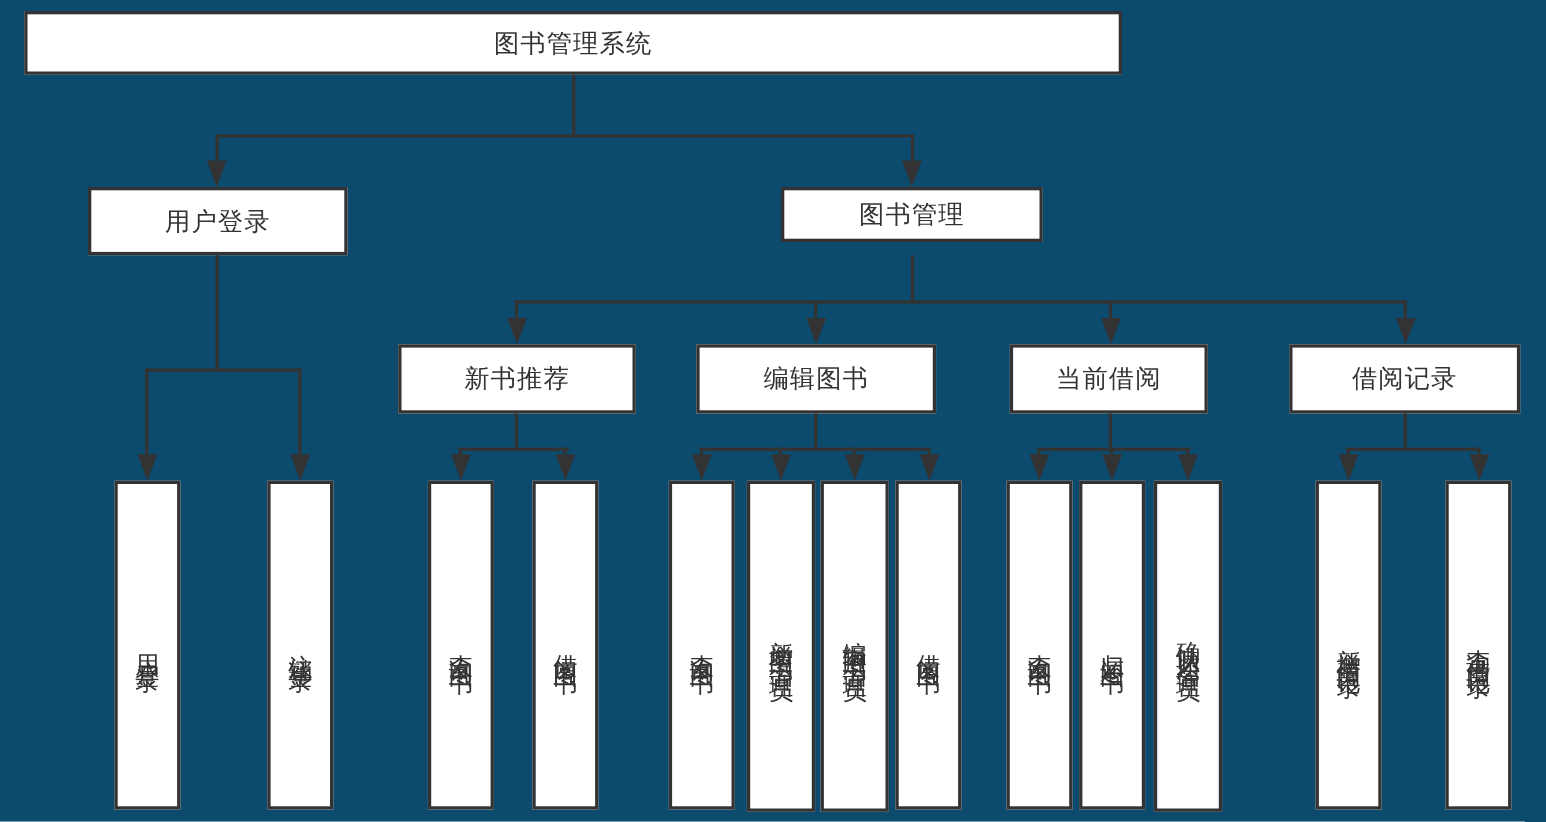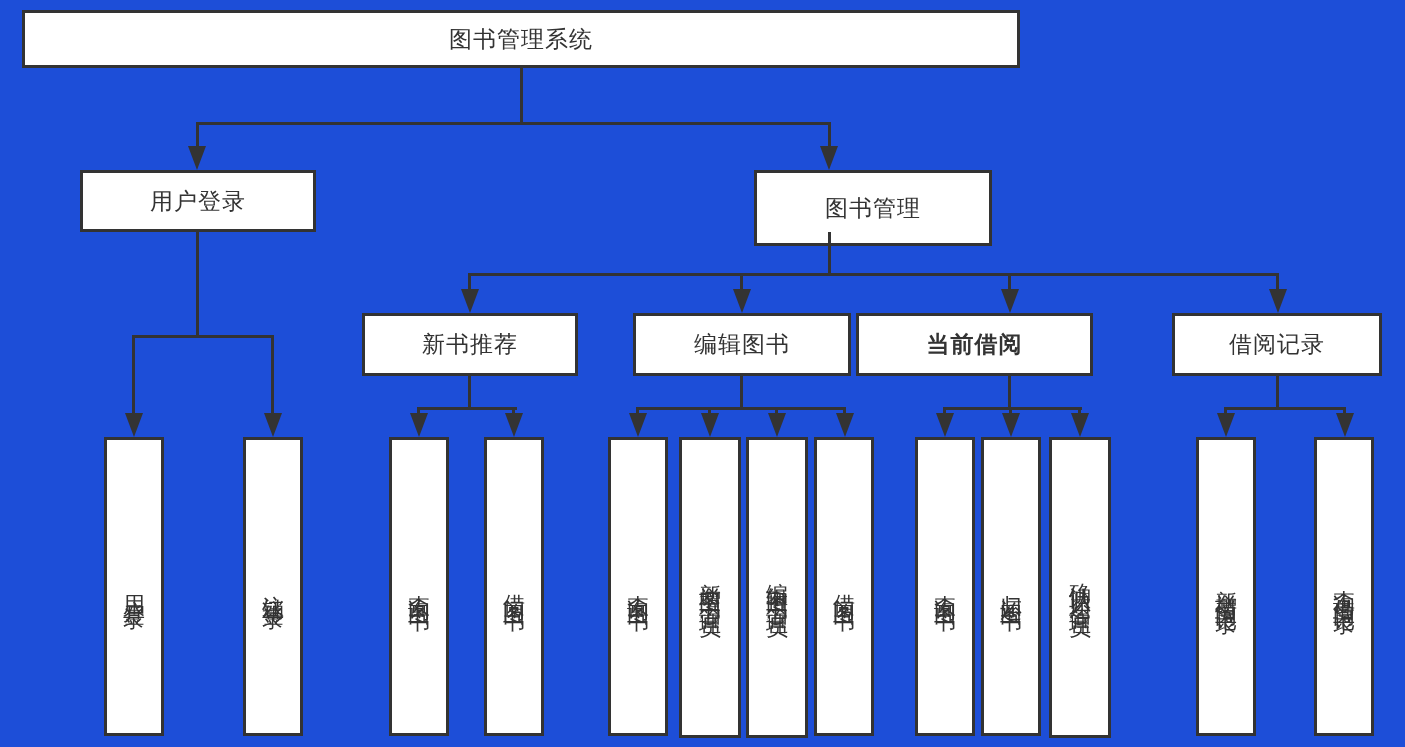--- a/index.html
+++ b/index.html
@@ -1,17 +1,17 @@
 <!DOCTYPE html>
 <html><head>
 <meta charset="utf-8">
 <style>
   html,body{margin:0;padding:0;background:#ffffff;}
   #canvas{
-    position:relative;width:1405px;height:747px;background:#1d4ed8;
+    position:relative;width:1405px;height:747px;background:#0c4a6e;
     font-family:"Liberation Sans","DejaVu Sans",sans-serif;overflow:hidden;
   }
   .box{
     position:absolute;box-sizing:border-box;border:3px solid #333333;background:#ffffff;
     display:flex;align-items:center;justify-content:center;color:#333333;
   }
   .hbox{font-size:23px;letter-spacing:1px;}
   .vbox span{
     writing-mode:vertical-rl;text-orientation:mixed;
     font-size:22px;letter-spacing:5px;line-height:1;white-space:nowrap;
@@ -41,21 +41,21 @@
   <div class="vline" style="left:520px;top:68px;height:54px;"></div>
   <div class="hline" style="left:196px;top:122px;width:635px;"></div>
   <div class="vline" style="left:196px;top:122px;height:26px;"></div>
   <div class="arrow" style="left:188px;top:146px;"></div>
   <div class="vline" style="left:828px;top:122px;height:26px;"></div>
   <div class="arrow" style="left:820px;top:146px;"></div>
 
   <div class="box hbox" style="left:80px;top:170px;width:236px;height:62px;">
     <span>用户登录</span>
   </div>
-  <div class="box hbox" style="left:710px;top:170px;width:238px;height:76px;margin-left:44px;">
+  <div class="box hbox" style="left:710px;top:170px;width:238px;height:50px;">
     <span>图书管理</span>
   </div>
 
   <div class="vline" style="left:196px;top:232px;height:106px;"></div>
   <div class="hline" style="left:132px;top:335px;width:142px;"></div>
   <div class="vline" style="left:132px;top:335px;height:80px;"></div>
   <div class="arrow" style="left:125px;top:413px;"></div>
   <div class="vline" style="left:271px;top:335px;height:80px;"></div>
   <div class="arrow" style="left:264px;top:413px;"></div>
 
@@ -69,21 +69,21 @@
   <div class="arrow" style="left:1001px;top:289px;"></div>
   <div class="vline" style="left:1276px;top:273px;height:18px;"></div>
   <div class="arrow" style="left:1269px;top:289px;"></div>
 
   <div class="box hbox" style="left:362px;top:313px;width:216px;height:63px;align-items:center;">
     <span>新书推荐</span>
   </div>
   <div class="box hbox" style="left:633px;top:313px;width:218px;height:63px;">
     <span>编辑图书</span>
   </div>
-  <div class="box hbox" style="left:856px;top:313px;width:237px;height:63px;font-weight:bold;">
+  <div class="box hbox" style="left:918px;top:313px;width:180px;height:63px;">
     <span>当前借阅</span>
   </div>
   <div class="box hbox" style="left:1172px;top:313px;width:210px;height:63px;">
     <span>借阅记录</span>
   </div>
 
   <div class="vline" style="left:468px;top:376px;height:34px;"></div>
   <div class="hline" style="left:417px;top:407px;width:100px;"></div>
   <div class="vline" style="left:417px;top:407px;height:8px;"></div>
   <div class="arrow" style="left:410px;top:413px;"></div>

